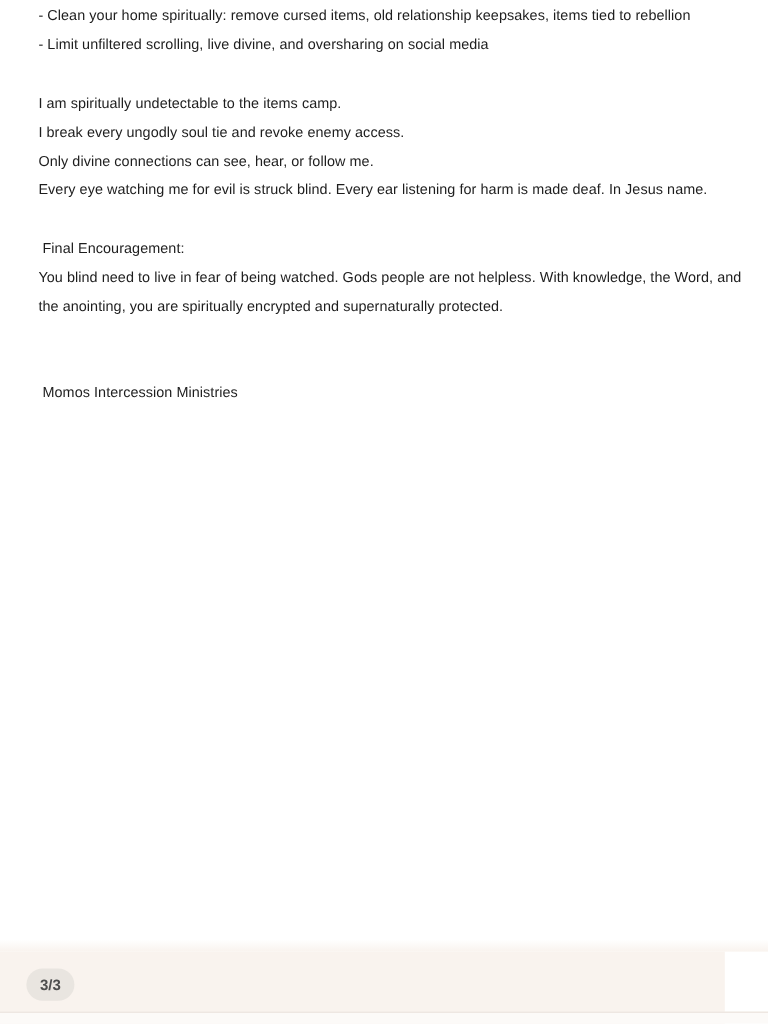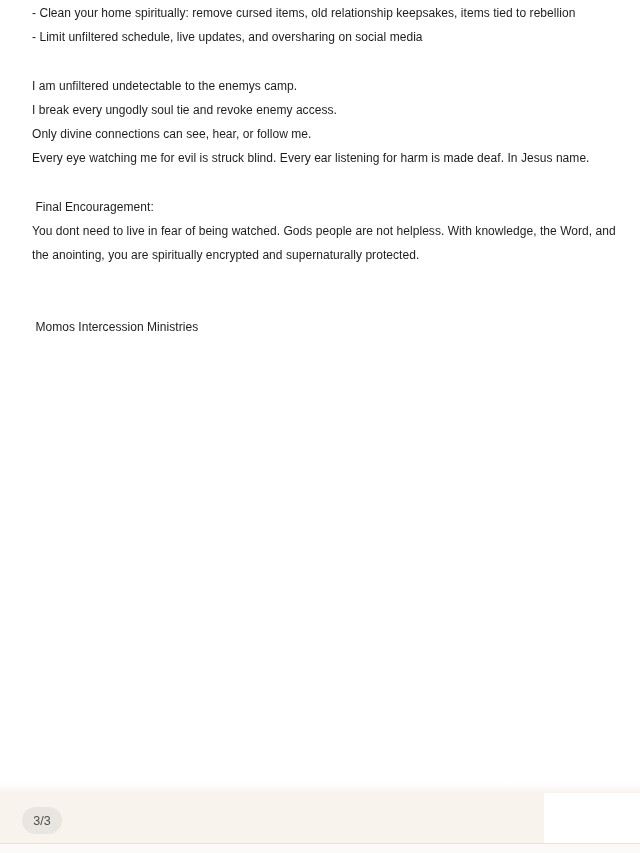--- a/index.html
+++ b/index.html
@@ -32,23 +32,24 @@
   }
   .text-line {
     white-space: pre;
     height: 24.2px;
     overflow: hidden;
   }
   .viewer-footer {
     position: absolute;
     left: 0;
     bottom: 0;
-    width: 544px;
+    width: 604px;
     height: 60px;
     background: #f9f3ee;
+    font-weight: bold;
   }
   .footer-fade {
     position: absolute;
     left: 0;
     bottom: 60px;
     width: 640px;
     height: 10px;
     background: linear-gradient(#ffffff, #f9f3ee);
   }
   .page-indicator-pill {
@@ -77,29 +78,29 @@
     border-top: 1px solid #eae3dd;
     box-sizing: border-box;
   }
 </style>
 </head>
 <body>
 
 <div class="doc-page">
   <div class="doc-text">
     <div class="text-line">- Clean your home spiritually: remove cursed items, old relationship keepsakes, items tied to rebellion</div>
-    <div class="text-line">- Limit unfiltered schedule, live updates, and oversharing on social media</div>
+    <div class="text-line">- Limit unfiltered scrolling, live divine, and oversharing on social media</div>
     <div class="text-line"></div>
-    <div class="text-line">I am unfiltered undetectable to the enemys camp.</div>
+    <div class="text-line">I am spiritually undetectable to the items camp.</div>
     <div class="text-line">I break every ungodly soul tie and revoke enemy access.</div>
     <div class="text-line">Only divine connections can see, hear, or follow me.</div>
     <div class="text-line">Every eye watching me for evil is struck blind. Every ear listening for harm is made deaf. In Jesus name.</div>
     <div class="text-line"></div>
     <div class="text-line"> Final Encouragement:</div>
-    <div class="text-line">You dont need to live in fear of being watched. Gods people are not helpless. With knowledge, the Word, and</div>
+    <div class="text-line">You blind need to live in fear of being watched. Gods people are not helpless. With knowledge, the Word, and</div>
     <div class="text-line">the anointing, you are spiritually encrypted and supernaturally protected.</div>
     <div class="text-line"></div>
     <div class="text-line"></div>
     <div class="text-line"> Momos Intercession Ministries</div>
   </div>
 </div>
 
 <div class="footer-fade"></div>
 
 <div class="viewer-footer">

